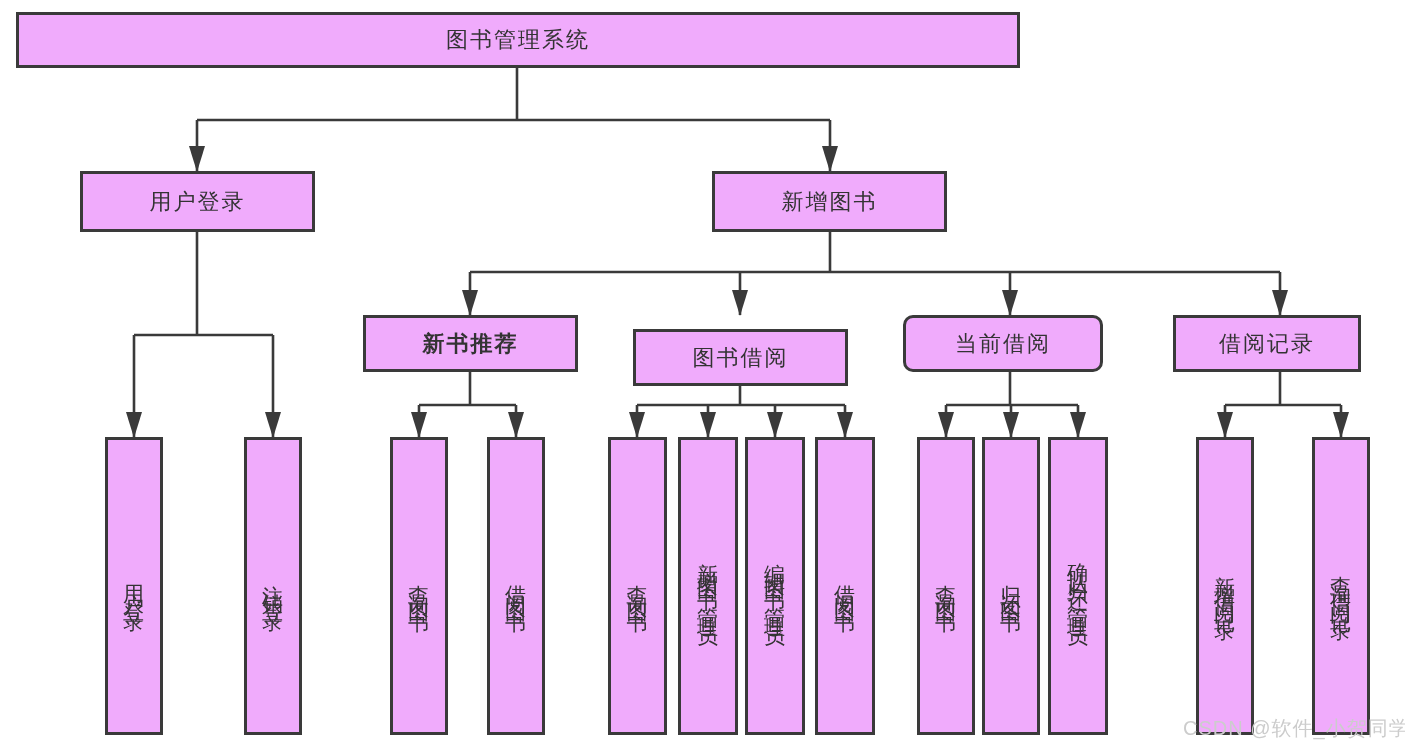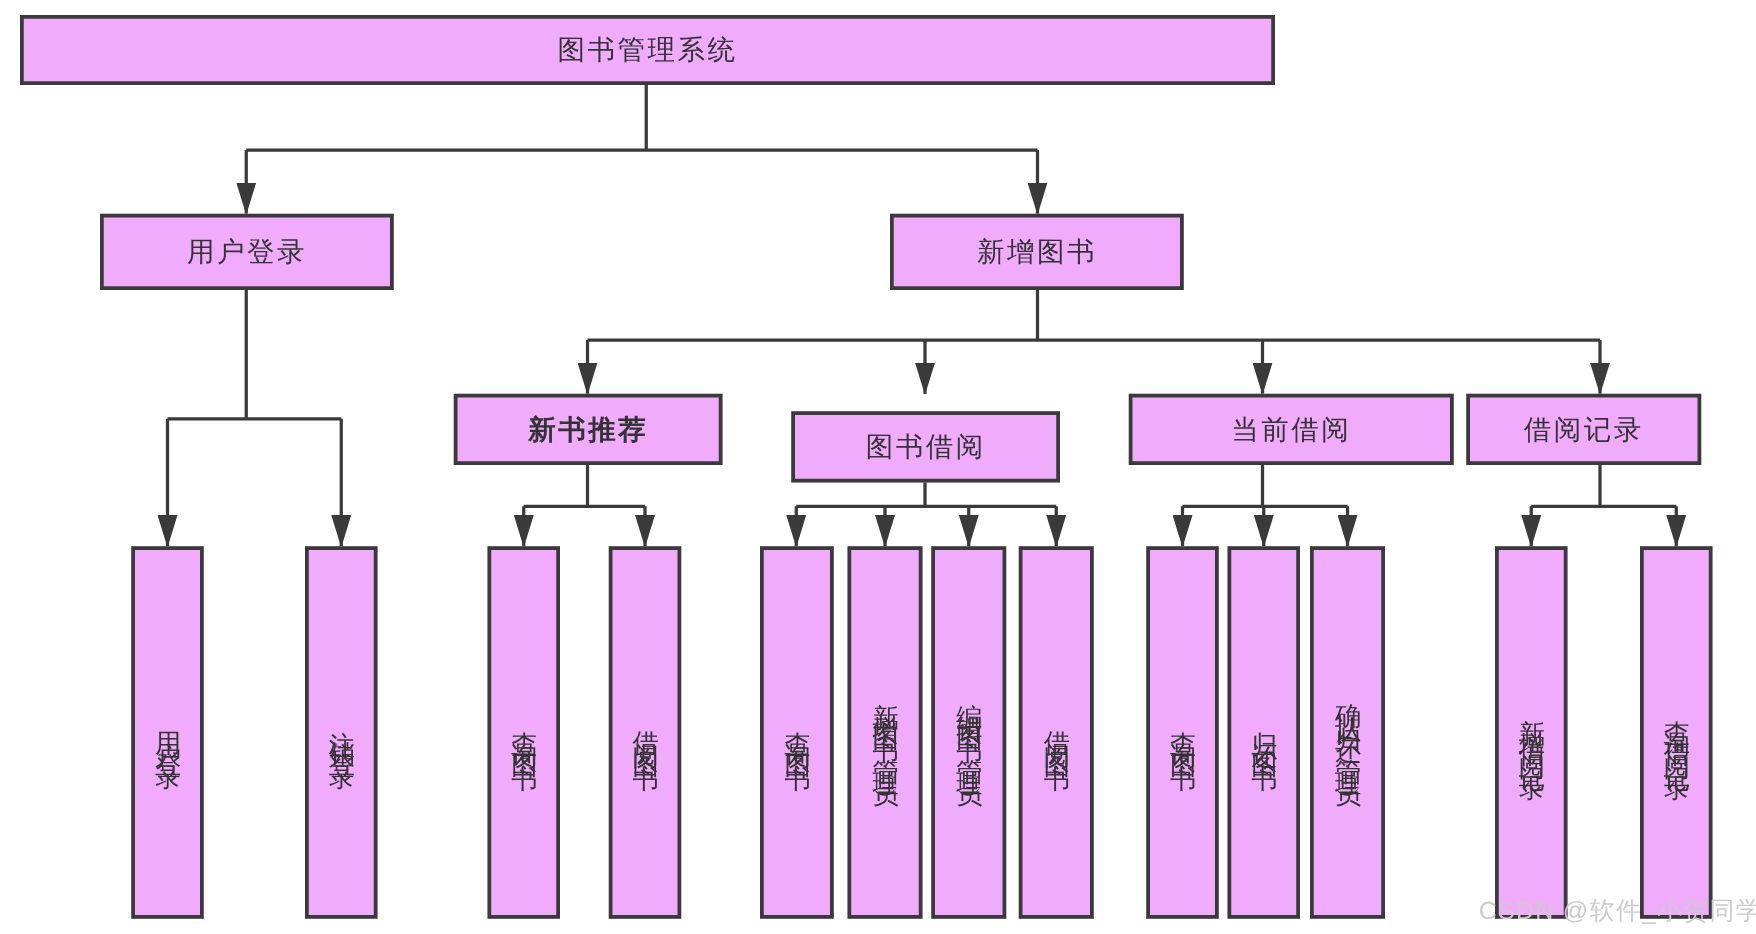--- a/index.html
+++ b/index.html
@@ -31,21 +31,21 @@
     font-size:21px;
     letter-spacing:9px;
     white-space:normal;
   }
   
   #n-root       {left:16px;  top:12px;  width:1004px; height:56px;}
   #n-user-login {left:80px;  top:171px; width:235px;  height:61px;}
   #n-book-mgmt  {left:712px; top:171px; width:235px;  height:61px;}
   #n-new-rec    {left:363px; top:315px; width:215px;  height:57px;font-weight:bold;}
   #n-borrow     {left:633px; top:315px; width:215px;  height:57px;margin-top:14px;}
-  #n-current    {left:903px; top:315px; width:260px;  height:57px;}
+  #n-current    {left:903px; top:315px; width:200px;  height:57px;border-radius:10px;}
   #n-record     {left:1173px;top:315px; width:188px;  height:57px;}
   #l-user-login {left:105px; top:437px; width:58px; height:298px;}
   #l-logout     {left:244px; top:437px; width:58px; height:298px;}
   #l-query1     {left:390px; top:437px; width:58px; height:298px;}
   #l-borrow1    {left:487px; top:437px; width:58px; height:298px;}
   #l-query2     {left:608px; top:437px; width:59px; height:298px;}
   #l-add-book   {left:678px; top:437px; width:60px; height:298px;}
   #l-edit-book  {left:745px; top:437px; width:60px; height:298px;}
   #l-borrow2    {left:815px; top:437px; width:60px; height:298px;}
   #l-query3     {left:917px; top:437px; width:58px; height:298px;}

